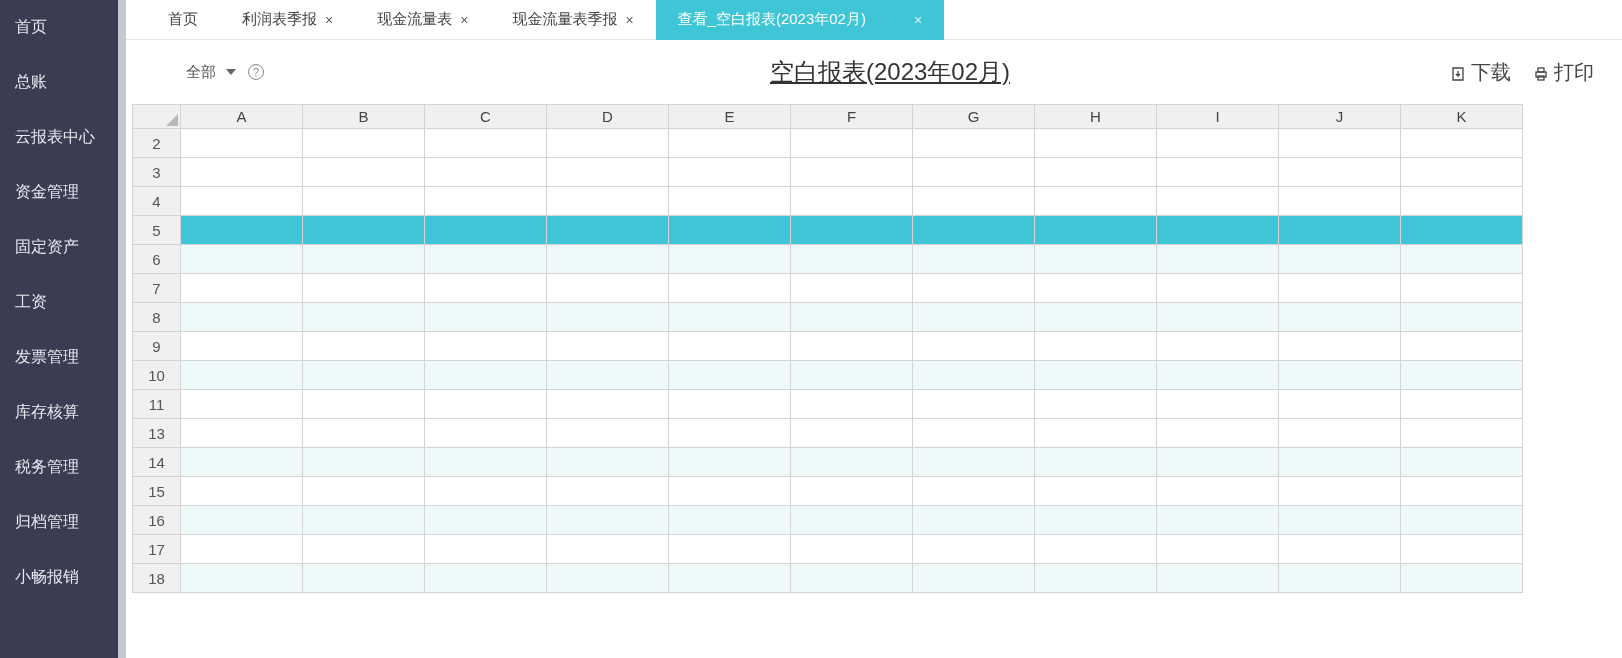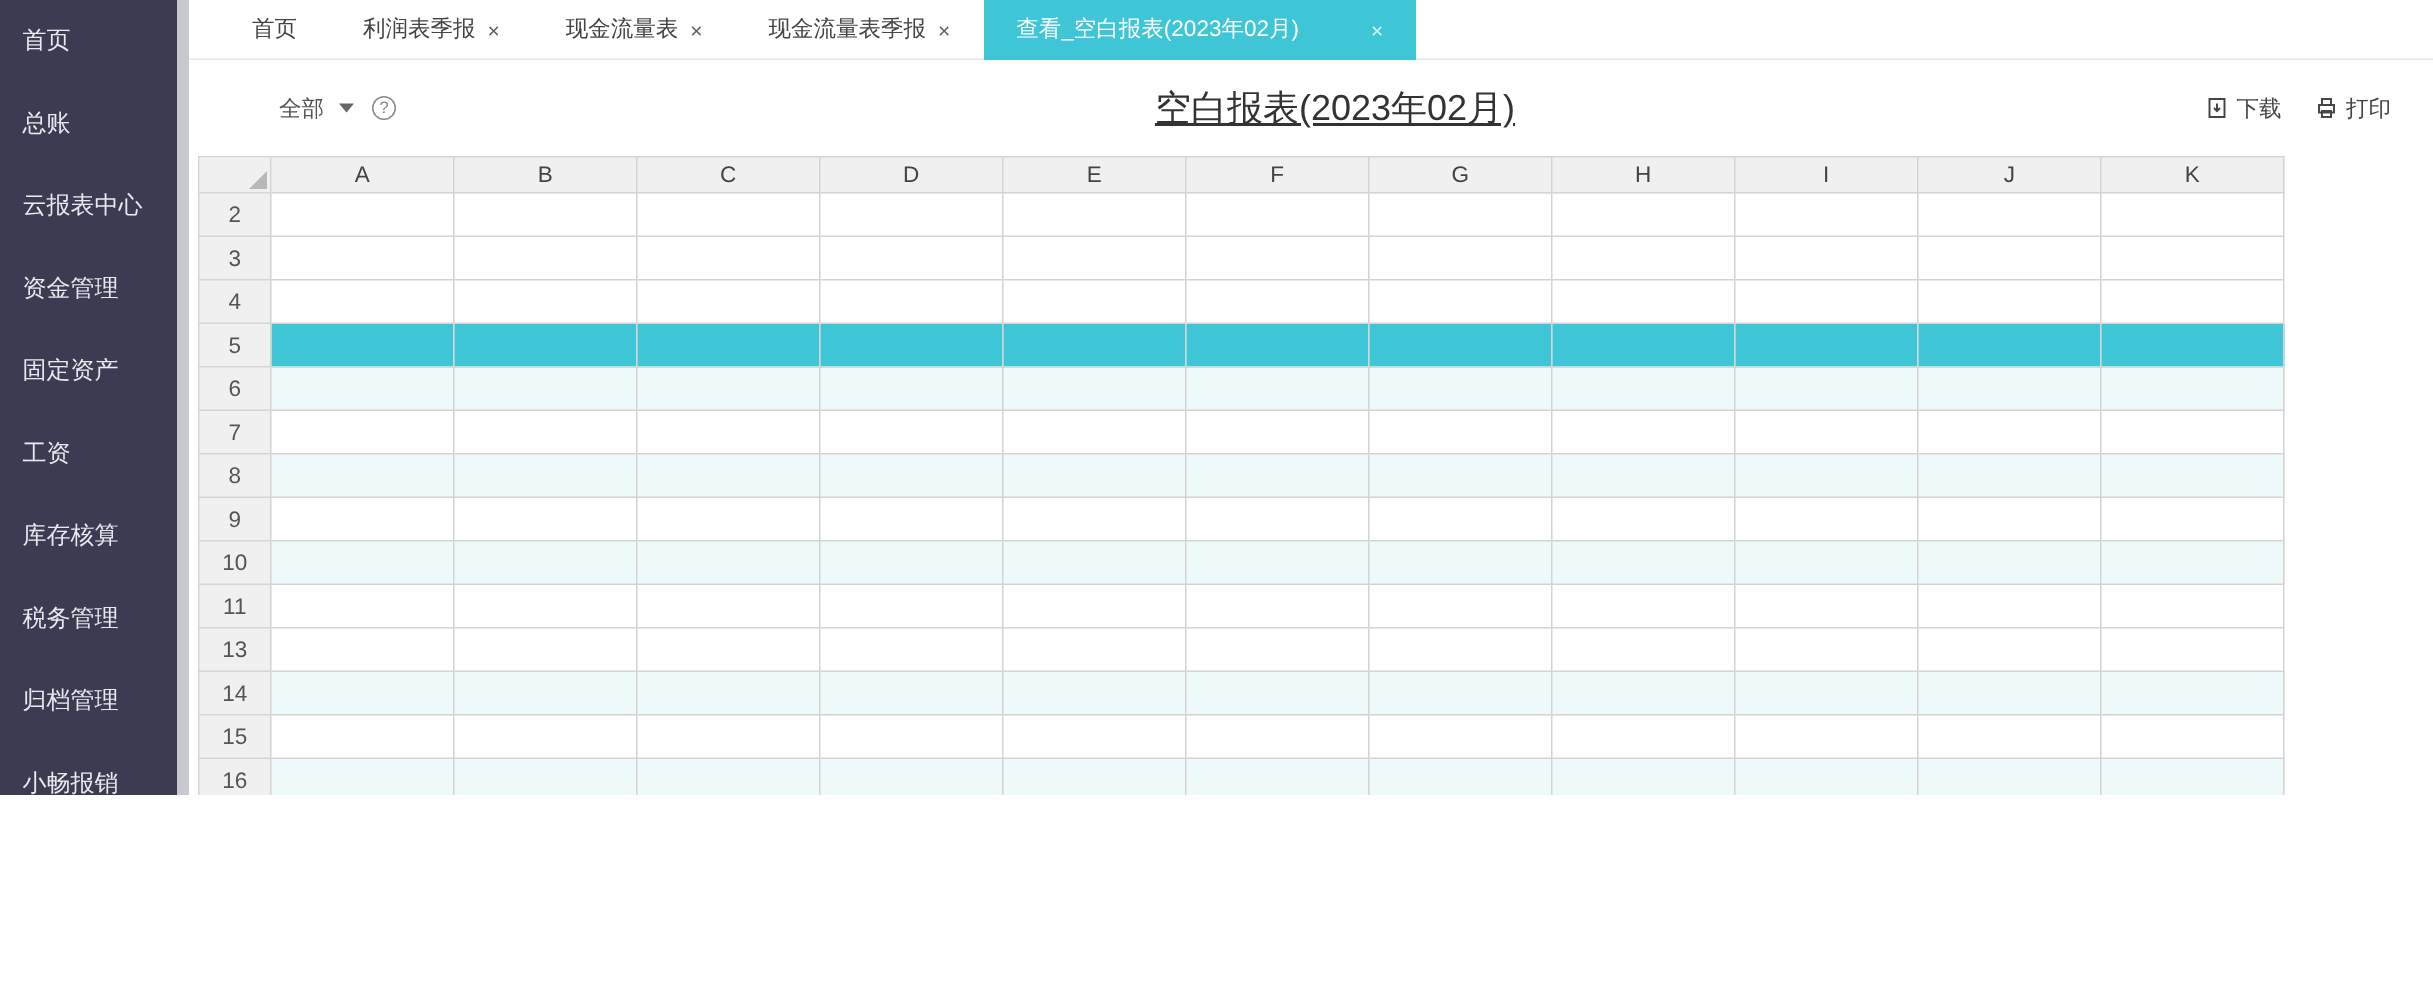--- a/index.html
+++ b/index.html
@@ -5,21 +5,21 @@
 * { margin: 0; padding: 0; box-sizing: border-box; }
 body {
   font-family: "Microsoft YaHei", "PingFang SC", sans-serif;
   font-size: 14px;
   color: #333;
   background: #fff;
   overflow: hidden;
   width: 1622px;
   height: 658px;
 }
-.layout { display: flex; height: 530px; border-radius: 22px; }
+.layout { display: flex; height: 658px; border-radius: 22px; }
 .sidebar {
   width: 126px;
   background: #3b3b52;
   color: #e8e8ef;
   flex-shrink: 0;
   position: relative;
 }
 .sidebar::after {
   content: "";
   position: absolute;
@@ -100,21 +100,21 @@
   left: 50%; transform: translateX(-50%);
   font-size: 24px;
   color: #333;
   text-decoration: underline;
 }
 .toolbar-right {
   margin-left: auto;
   display: flex;
   gap: 22px;
   color: #444;
-  font-size: 15px;
+  font-size: 20px;
 }
 .tbtn { display: flex; align-items: center; gap: 5px; cursor: pointer; }
 .dl-icon, .pr-icon { width: 16px; height: 16px; }
 .dl-icon svg, .pr-icon svg { width: 16px; height: 16px; }
 .sheet-wrap { flex: 1; overflow: auto; padding-left: 6px; }
 table.sheet {
   border-collapse: collapse;
   table-layout: fixed;
 }
 .sheet th, .sheet td {
@@ -158,20 +158,21 @@
 <body>
 
 <div class="layout">
   <nav class="sidebar">
     <div class="sidebar-item">首页</div>
     <div class="sidebar-item">总账</div>
     <div class="sidebar-item">云报表中心</div>
     <div class="sidebar-item">资金管理</div>
     <div class="sidebar-item">固定资产</div>
     <div class="sidebar-item">工资</div>
+    <div class="sidebar-item">发票管理</div>
     <div class="sidebar-item">库存核算</div>
     <div class="sidebar-item">税务管理</div>
     <div class="sidebar-item">归档管理</div>
     <div class="sidebar-item">小畅报销</div>
   </nav>
 
   <div class="main">
     <div class="tabs" id="tab-bar">
         <div class="tab">
           <span>首页</span>

